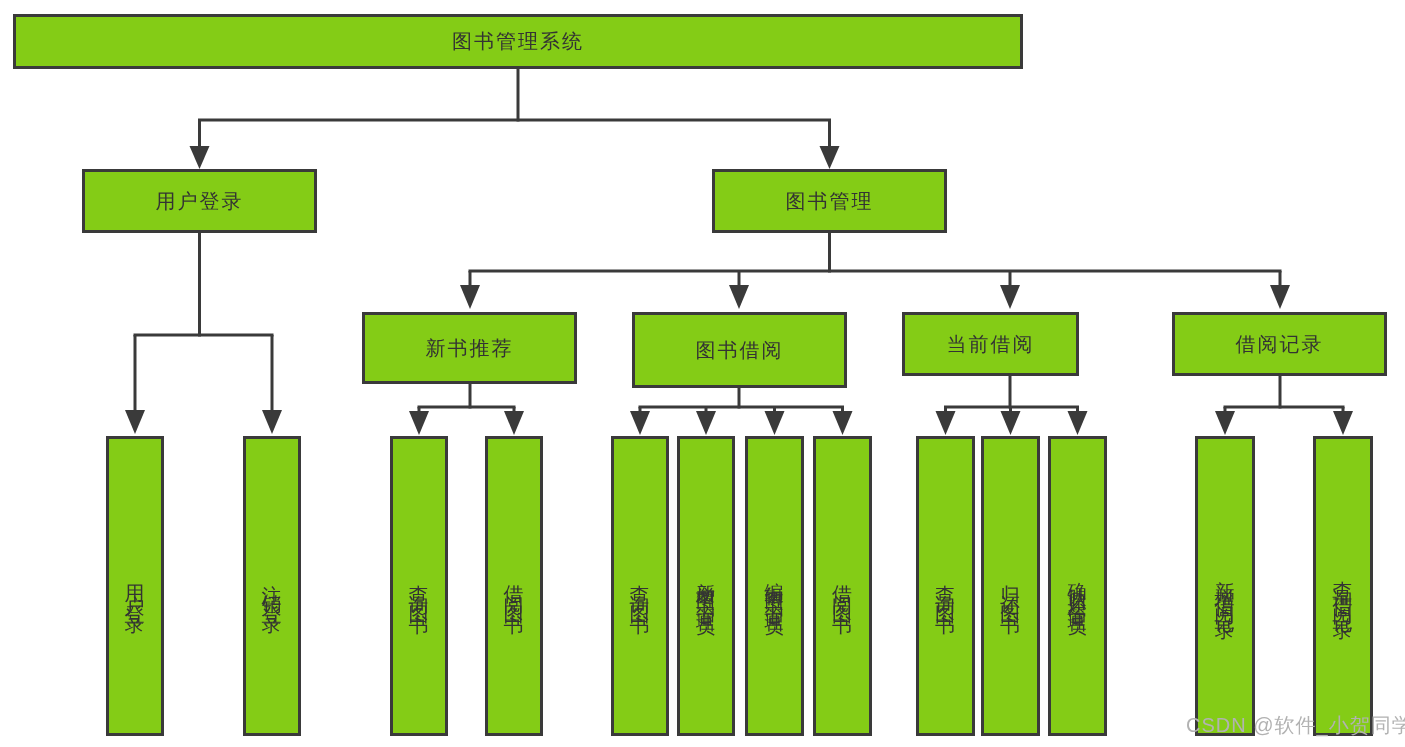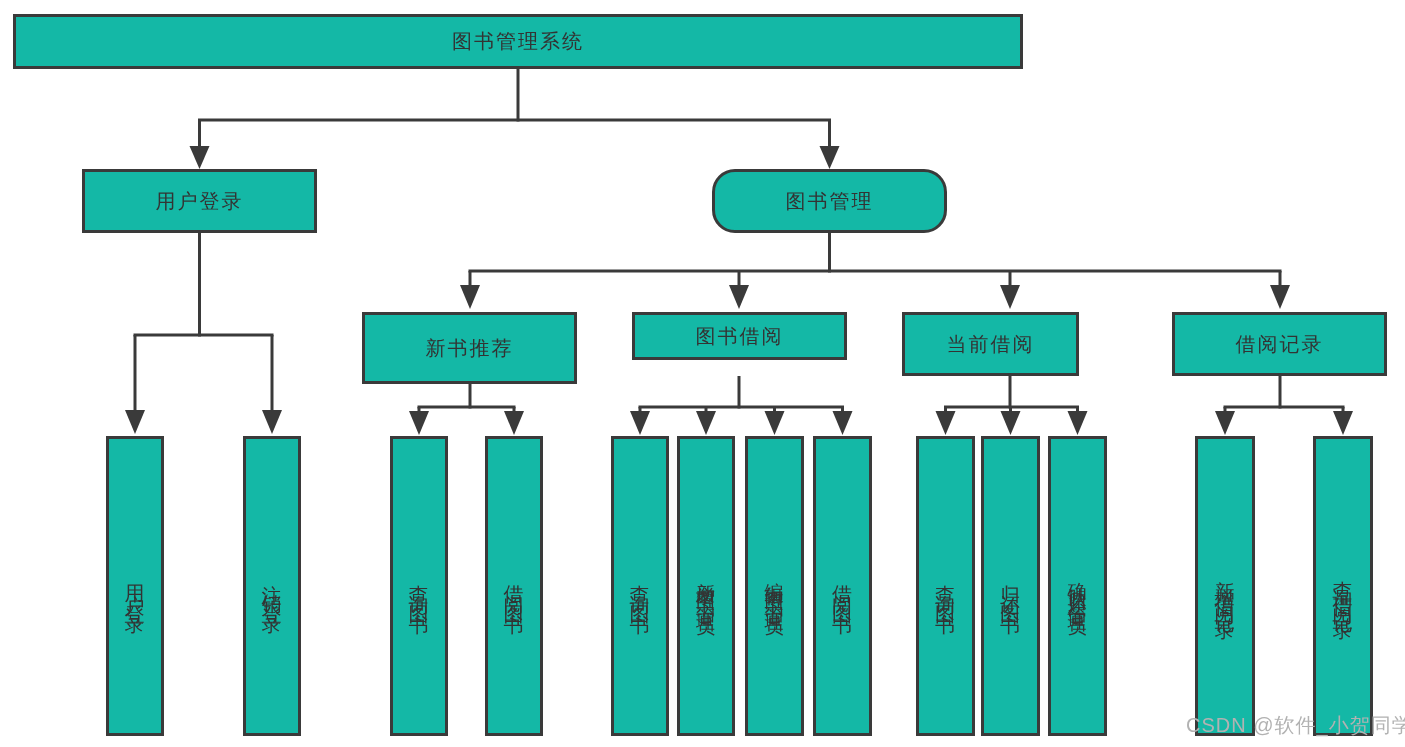--- a/index.html
+++ b/index.html
@@ -10,21 +10,21 @@
     background: #ffffff;
     font-family: "Liberation Sans", "DejaVu Sans", sans-serif;
     color: #333333;
     overflow: hidden;
   }
   #wires { position: absolute; left: 0; top: 0; width: 1405px; height: 747px; }
   .node {
     position: absolute;
     box-sizing: border-box;
     border: 3px solid #3a3a3a;
-    background: #14b8a6;
+    background: #84cc16;
     display: flex;
     align-items: center;
     justify-content: center;
     font-size: 20px;
     letter-spacing: 2px;
     color: #333333;
     text-align: center;
   }
   .vbox {
     writing-mode: vertical-rl;
@@ -32,24 +32,24 @@
     letter-spacing: 10px;
     line-height: 1;
     padding-top: 6px;
   }
   .vbox.mid  { letter-spacing: 8px; }
   .vbox.long { letter-spacing: 5px; font-size: 19px; }
   
   #n-root      { left: 13px;   top: 14px;  width: 1010px; height: 55px; }
   
   #n-login     { left: 82px;   top: 169px; width: 235px;  height: 64px; }
-  #n-mgmt      { left: 712px;  top: 169px; width: 235px;  height: 64px; border-radius: 23px; }
+  #n-mgmt      { left: 712px;  top: 169px; width: 235px;  height: 64px; }
   
   #n-newrec    { left: 362px;  top: 312px; width: 215px;  height: 72px; }
-  #n-borrow    { left: 632px;  top: 312px; width: 215px;  height: 48px; }
+  #n-borrow    { left: 632px;  top: 312px; width: 215px;  height: 76px; }
   #n-current   { left: 902px;  top: 312px; width: 177px;  height: 64px; }
   #n-records   { left: 1172px; top: 312px; width: 215px;  height: 64px; }
   
   .vbox        { top: 436px; height: 300px; }
   #v-login1    { left: 106px;  width: 58px; }
   #v-logout    { left: 243px;  width: 58px; }
   #v-q1        { left: 390px;  width: 58px; }
   #v-b1        { left: 485px;  width: 58px; }
   #v-q2        { left: 611px;  width: 58px; }
   #v-add       { left: 677px;  width: 58px; }

